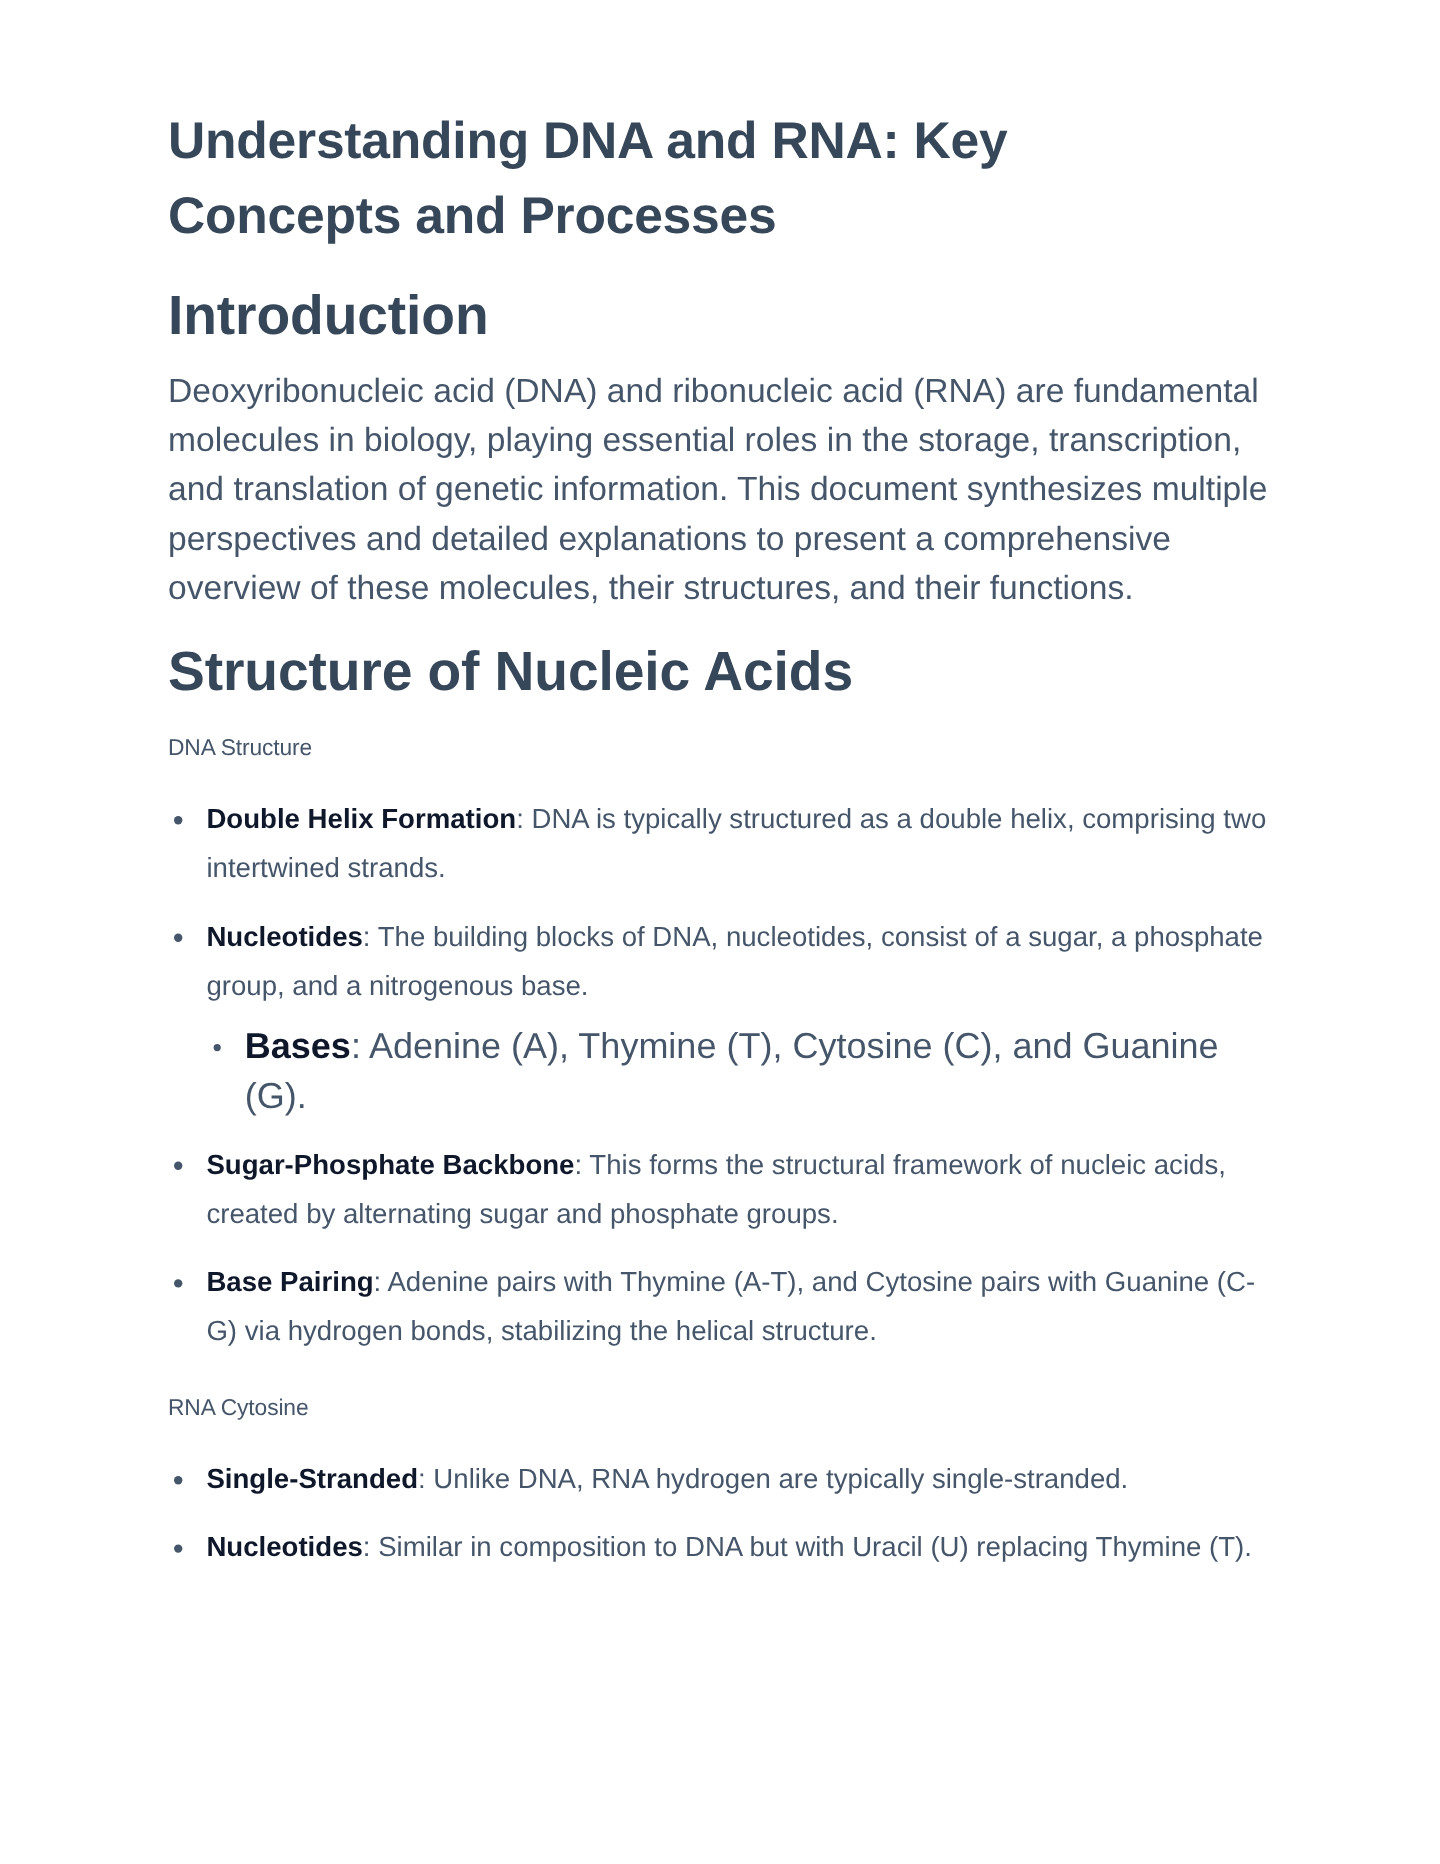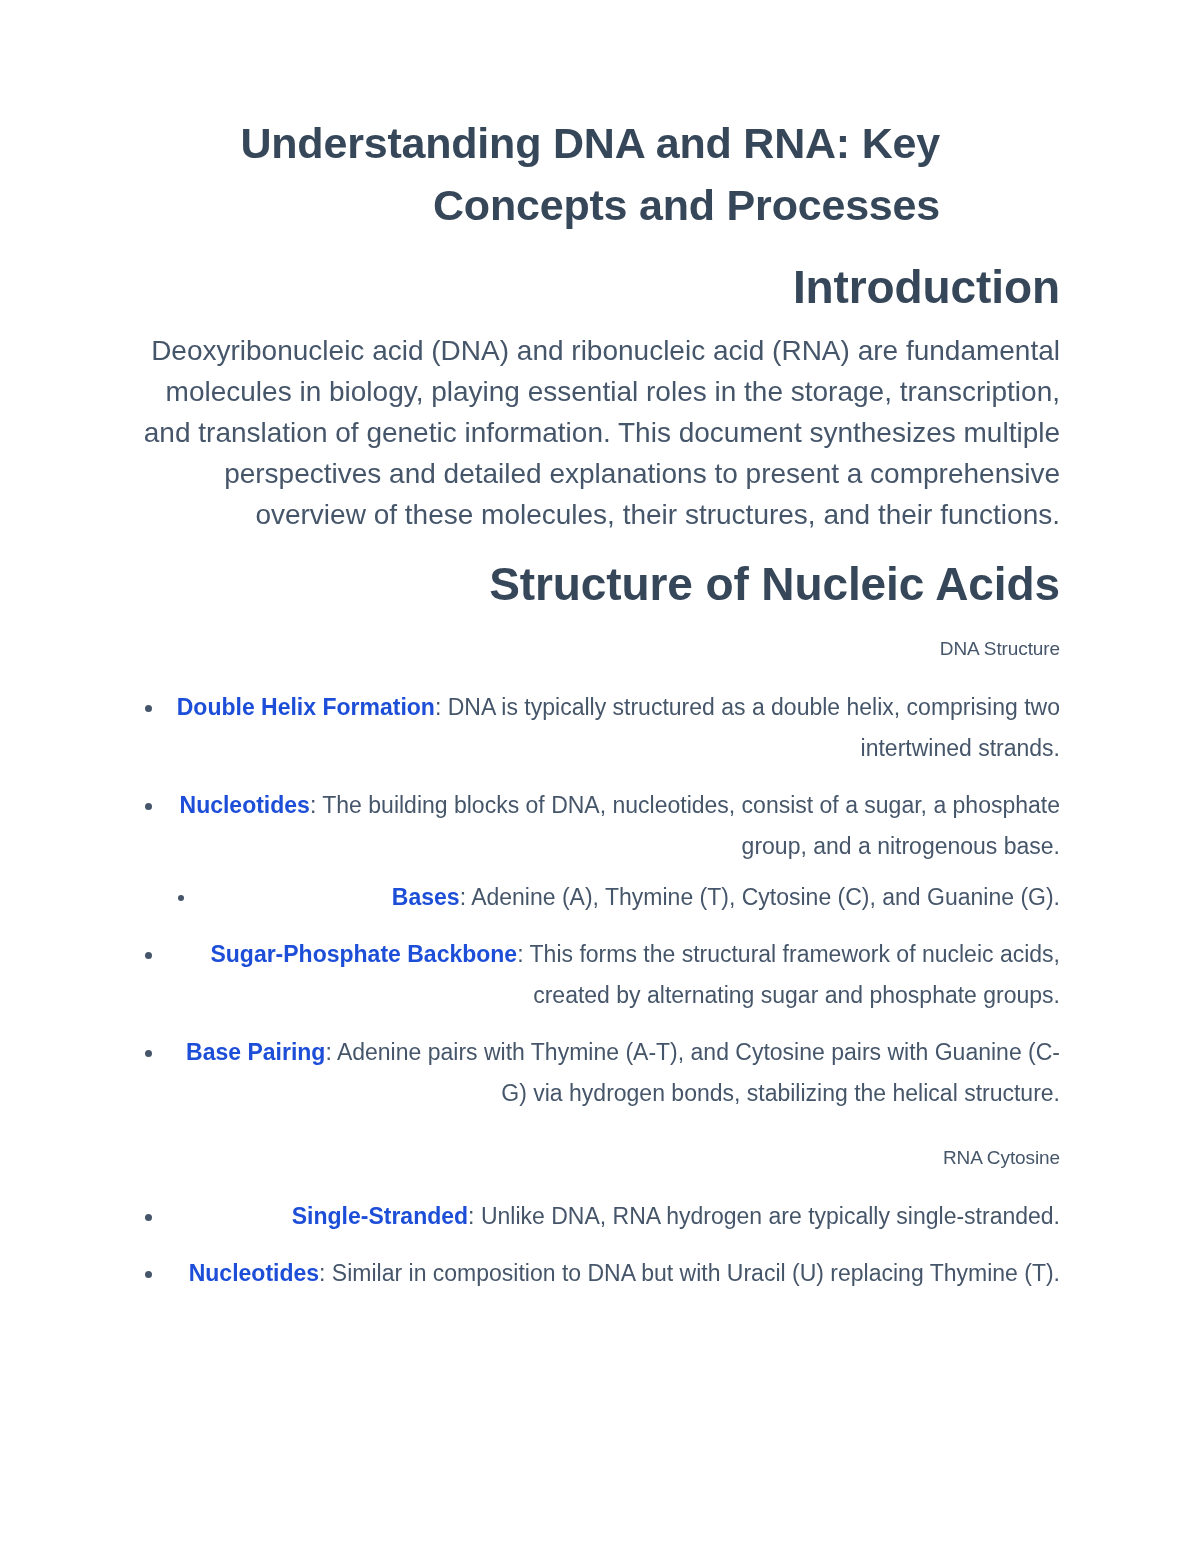--- a/index.html
+++ b/index.html
@@ -12,23 +12,22 @@
     height: 1553px;
     font-family: "Liberation Sans", sans-serif;
     color: #46566a;
     -webkit-font-smoothing: antialiased;
   }
   .page {
     width: 1200px;
     height: 1553px;
     background: #ffffff;
     box-sizing: border-box;
-    padding: 112px 140px 0 140px;
+    padding: 87px 140px 0 140px;
     position: relative;
-    text-align: right;
   }
   .doc {
     width: 920px;
   }
 
   h1.doc-title {
     font-size: 43px;
     line-height: 62px;
     font-weight: 700;
     color: #37475a;
@@ -84,33 +83,33 @@
     position: absolute;
     left: 5px;
     top: 18px;
     width: 7px;
     height: 7px;
     border-radius: 50%;
     background: #46566a;
   }
   li.bullet-item .term {
     font-weight: 700;
-    color: #1d4ed8;
+    color: #0f172a;
   }
 
   ul.sub-bullet-list {
     list-style: none;
     margin: 10px 0 4px 0;
     padding: 0;
   }
   ul.sub-bullet-list > li.sub-bullet-item {
     position: relative;
     padding-left: 32px;
     margin-left: 0;
-    font-size: 23px;
+    font-size: 30px;
     line-height: 41px;
     color: #46566a;
     margin-bottom: 4px;
   }
   ul.sub-bullet-list > li.sub-bullet-item::before {
     content: "";
     position: absolute;
     left: 6px;
     top: 18px;
     width: 6px;

